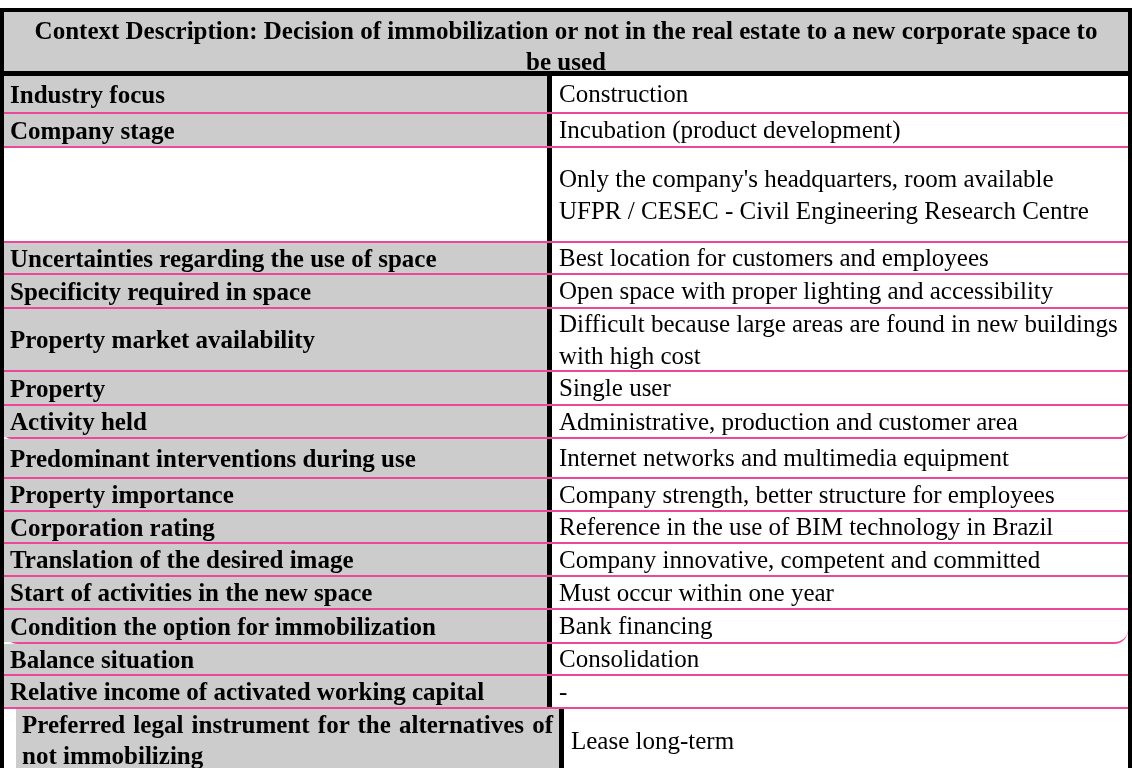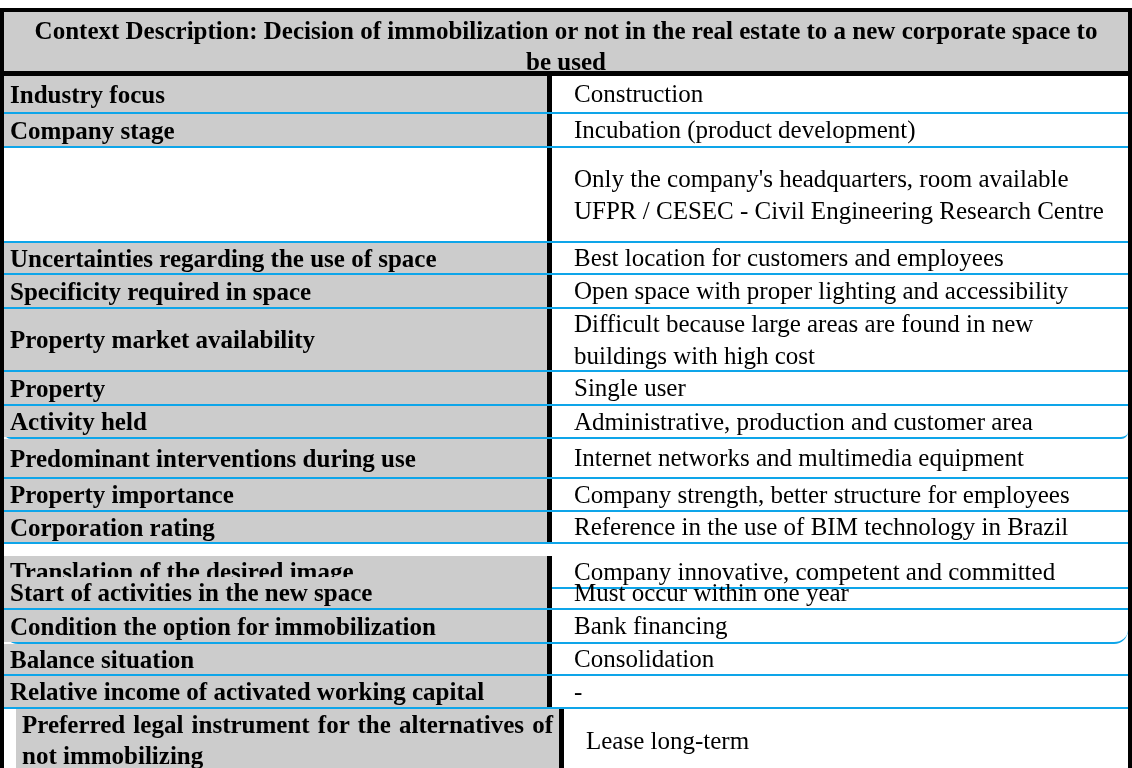--- a/index.html
+++ b/index.html
@@ -3,29 +3,29 @@
 <meta charset="utf-8">
 <style>
   html, body { margin:0; padding:0; background:#ffffff; }
   body { width:1132px; height:768px; overflow:hidden; position:relative;
          font-family:"Liberation Serif", "DejaVu Serif", serif; color:#000; }
   .frame { position:absolute; left:0; top:8px; width:1132px; height:768px; box-sizing:border-box;
            border:4px solid #000; background:#fff; }
   .title { position:absolute; left:0; top:0; width:1124px; height:64px; background:#cccccc;
            border-bottom:5px solid #000; box-sizing:border-box;
            font-weight:bold; font-size:25px; line-height:31px; text-align:center; padding:3px 20px 0 20px; }
-  .row { position:absolute; left:0; width:1124px; box-sizing:border-box; border-bottom:2px solid #0ea5e9; }
+  .row { position:absolute; left:0; width:1124px; box-sizing:border-box; border-bottom:2px solid #ec4899; }
   .row.last { border-bottom:none;margin-left:12px; }
   .label { position:absolute; left:0; top:0; bottom:0; width:543px; background:#cccccc;
            font-weight:bold; font-size:25px; line-height:31px; padding:0 6px;
            box-sizing:border-box; display:flex; align-items:center; }
   .label.justify { text-align:justify; text-align-last:left; display:block; padding-top:0; }
   .divider { position:absolute; left:543px; top:0; bottom:0; width:5px; background:#000; }
   .value { position:absolute; left:548px; right:0; top:0; bottom:0; font-size:25px; line-height:32px;
-           padding:0 22px; box-sizing:border-box; display:flex; align-items:center; }
+           padding:0 7px; box-sizing:border-box; display:flex; align-items:center; }
 </style>
 </head>
 <body>
 
 <div class="frame">
   <div class="title">Context Description: Decision of immobilization or not in the real estate to a new corporate space to be used</div>
 
   <div class="row" style="top:64px;height:38px;">
     <div class="label">Industry focus</div>
     <div class="divider"></div>
@@ -73,21 +73,21 @@
   <div class="row" style="top:467px;height:33px;">
     <div class="label">Property importance</div>
     <div class="divider"></div>
     <div class="value">Company strength, better structure for employees</div>
   </div>
   <div class="row" style="top:500px;height:32px;">
     <div class="label">Corporation rating</div>
     <div class="divider"></div>
     <div class="value">Reference in the use of BIM technology in Brazil</div>
   </div>
-  <div class="row" style="top:532px;height:33px;margin-top:12px;">
+  <div class="row" style="top:532px;height:33px;">
     <div class="label">Translation of the desired image</div>
     <div class="divider"></div>
     <div class="value">Company innovative, competent and committed</div>
   </div>
   <div class="row" style="top:565px;height:33px;">
     <div class="label">Start of activities in the new space</div>
     <div class="divider"></div>
     <div class="value">Must occur within one year</div>
   </div>
   <div class="row" style="top:598px;height:34px;border-radius:14px;">

